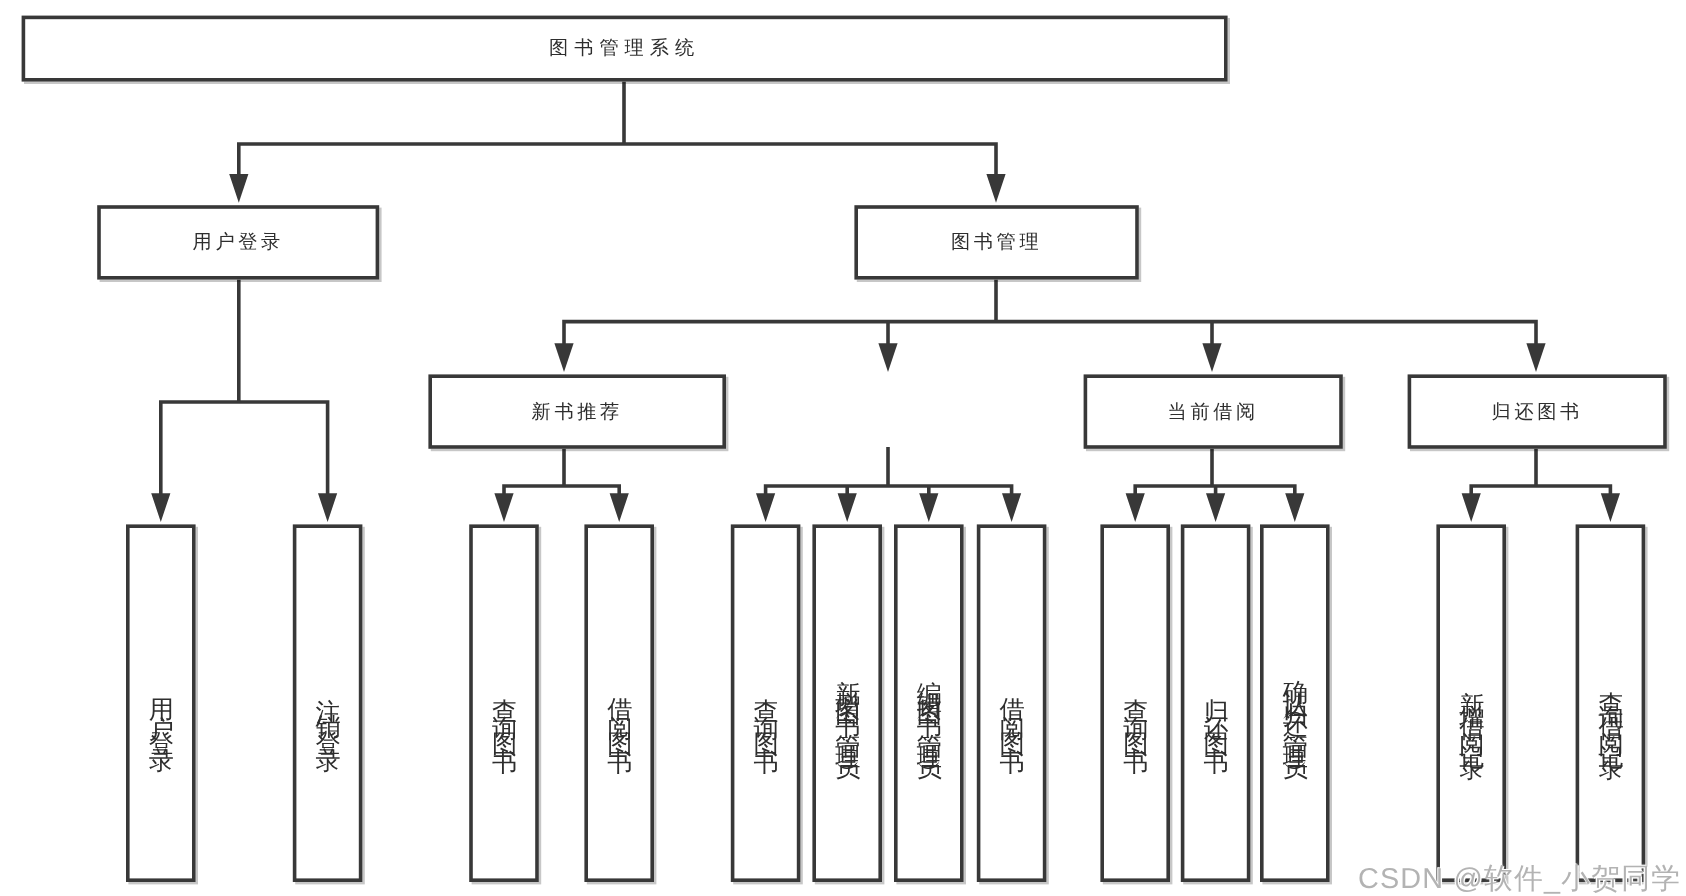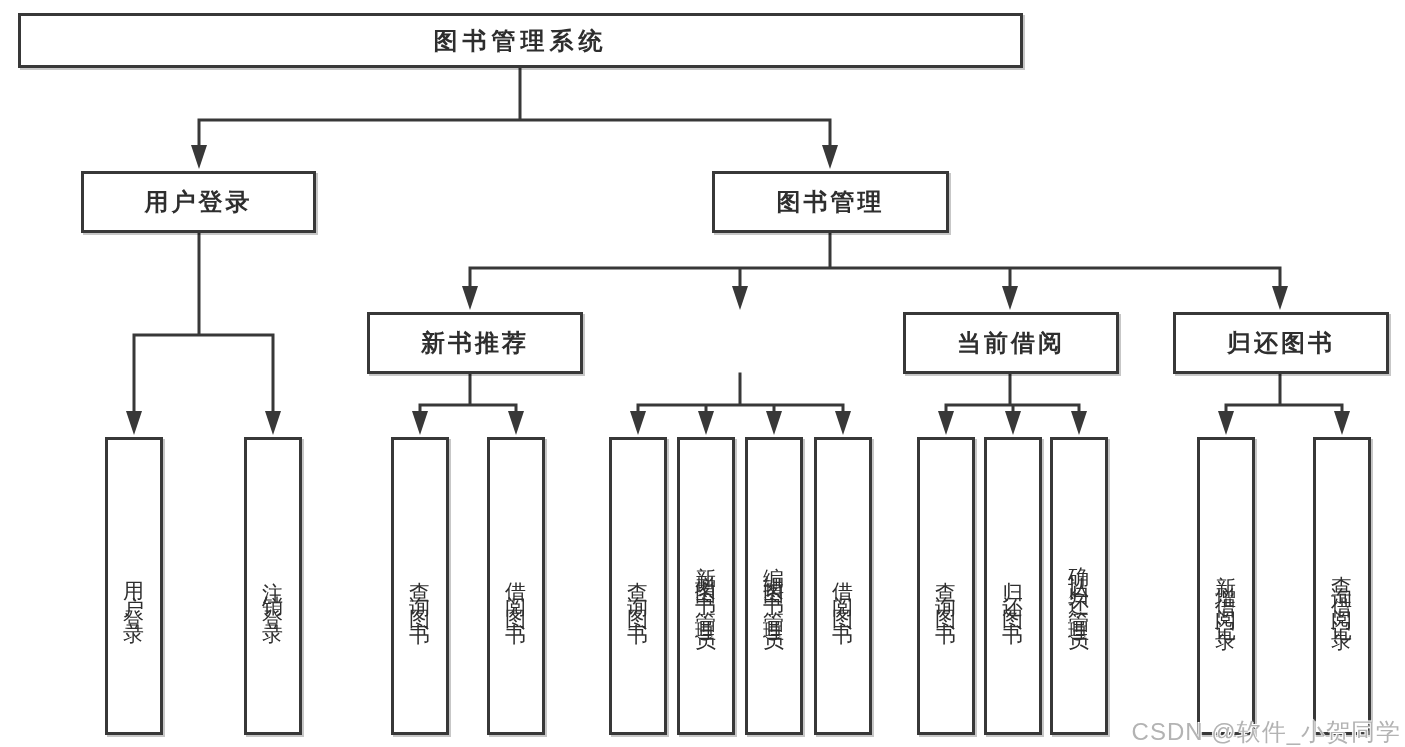--- a/index.html
+++ b/index.html
@@ -17,21 +17,21 @@
   .wires{position:absolute;left:0;top:0;pointer-events:none;}
   .wires path{fill:none;stroke:var(--line);stroke-width:3;stroke-linecap:square;}
   .wires polygon{fill:var(--line);stroke:none;}
   .node{
     position:absolute;background:var(--box-background);
     border:3px solid var(--line);
     box-shadow:2px 2px 0 rgba(0,0,0,0.22);
     display:flex;align-items:center;justify-content:center;
     color:var(--text);
   }
-  .hlabel{font-size:24px;letter-spacing:3px;color:var(--text);white-space:nowrap;font-weight:bold;}
+  .hlabel{font-size:16px;letter-spacing:3px;color:var(--text);white-space:nowrap;}
   .title .hlabel{letter-spacing:5px;}
   .vlabel{
     writing-mode:vertical-rl;text-orientation:mixed;
     font-size:21px;line-height:1;color:var(--text);white-space:nowrap;
   }
   .sp4{letter-spacing:14px;padding-top:14px;}
   .sp6{letter-spacing:11px;padding-top:11px;}
   .sp9{letter-spacing:9px;padding-top:9px;}
   .watermark{
     position:absolute;top:716px;right:4px;z-index:10;
@@ -99,21 +99,21 @@
     <span class="hlabel">图书管理系统</span>
   </div>
 
   <div class="node" style="left:81px;top:171px;width:235px;height:62px;">
     <span class="hlabel">用户登录</span>
   </div>
   <div class="node" style="left:712px;top:171px;width:237px;height:62px;align-items:center;">
     <span class="hlabel">图书管理</span>
   </div>
 
-  <div class="node" style="left:367px;top:312px;width:216px;height:62px;">
+  <div class="node" style="left:357px;top:312px;width:248px;height:62px;">
     <span class="hlabel">新书推荐</span>
   </div>
   <div class="node" style="left:903px;top:312px;width:216px;height:62px;">
     <span class="hlabel">当前借阅</span>
   </div>
   <div class="node" style="left:1173px;top:312px;width:216px;height:62px;">
     <span class="hlabel">归还图书</span>
   </div>
 
   <div class="node" style="left:105px;top:437px;width:58px;height:298px;">

